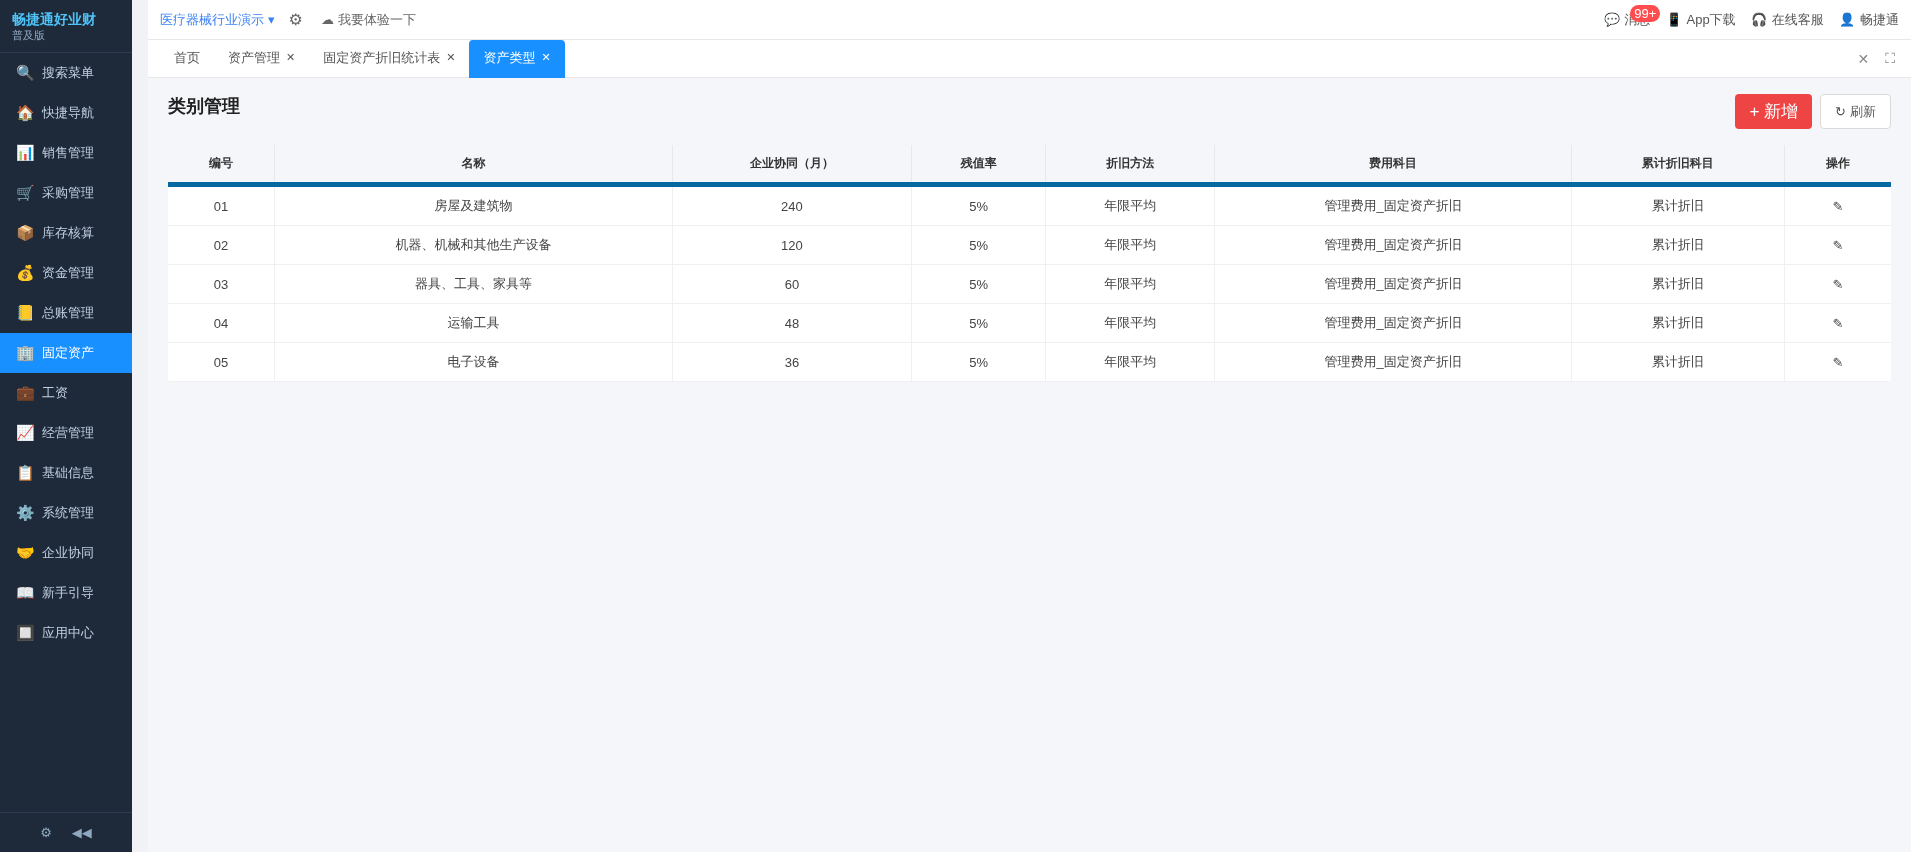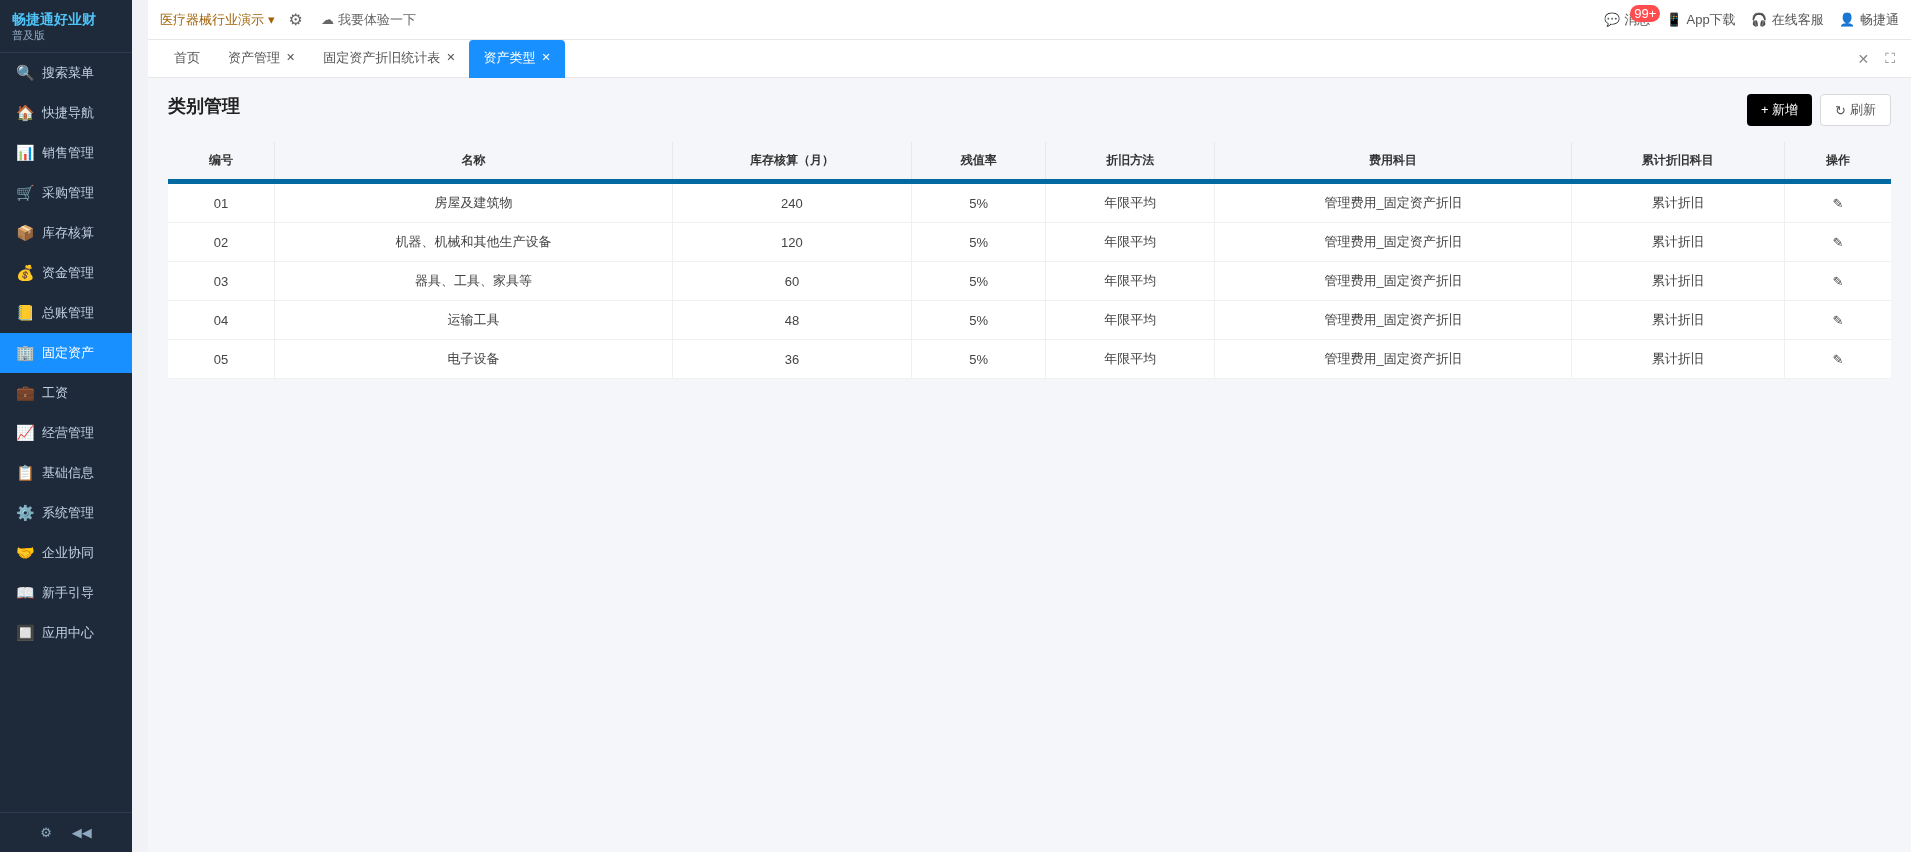--- a/index.html
+++ b/index.html
@@ -59,21 +59,21 @@
       background: #fff;
       border-bottom: 1px solid #e8e8e8;
       display: flex;
       align-items: center;
       padding: 0 12px;
       gap: 8px;
       z-index: 10;
     }
     .topbar-company {
       font-size: 13px;
-      color: #a16207;
+      color: #3b82f6;
       display: flex;
       align-items: center;
       gap: 4px;
       cursor: pointer;
     }
     .topbar-settings {
       color: #666;
       cursor: pointer;
       font-size: 16px;
       padding: 2px 6px;
@@ -175,27 +175,27 @@
     .page-title {
       font-size: 18px;
       font-weight: bold;
       color: #222;
     }
     .page-actions {
       display: flex;
       gap: 8px;
     }
     .btn-primary {
-      background: #000000;
+      background: #ef4444;
       color: #fff;
       border: none;
       border-radius: 4px;
       padding: 6px 14px;
       cursor: pointer;
-      font-size: 13px;
+      font-size: 17px;
       display: flex;
       align-items: center;
       gap: 4px;
     }
     .btn-default {
       background: #fff;
       color: #555;
       border: 1px solid #d9d9d9;
       border-radius: 4px;
       padding: 6px 14px;
@@ -386,21 +386,21 @@
         </button>
       </div>
     </div>
 
     <table class="data-table">
       <thead>
         <tr>
 
         <th>编号</th>
             <th>名称</th>
-            <th>库存核算（月）</th>
+            <th>企业协同（月）</th>
             <th>残值率</th>
             <th>折旧方法</th>
             <th>费用科目</th>
             <th>累计折旧科目</th>
             <th>操作</th>
           </tr>
       </thead>
       <tbody>
 
       <tr>

